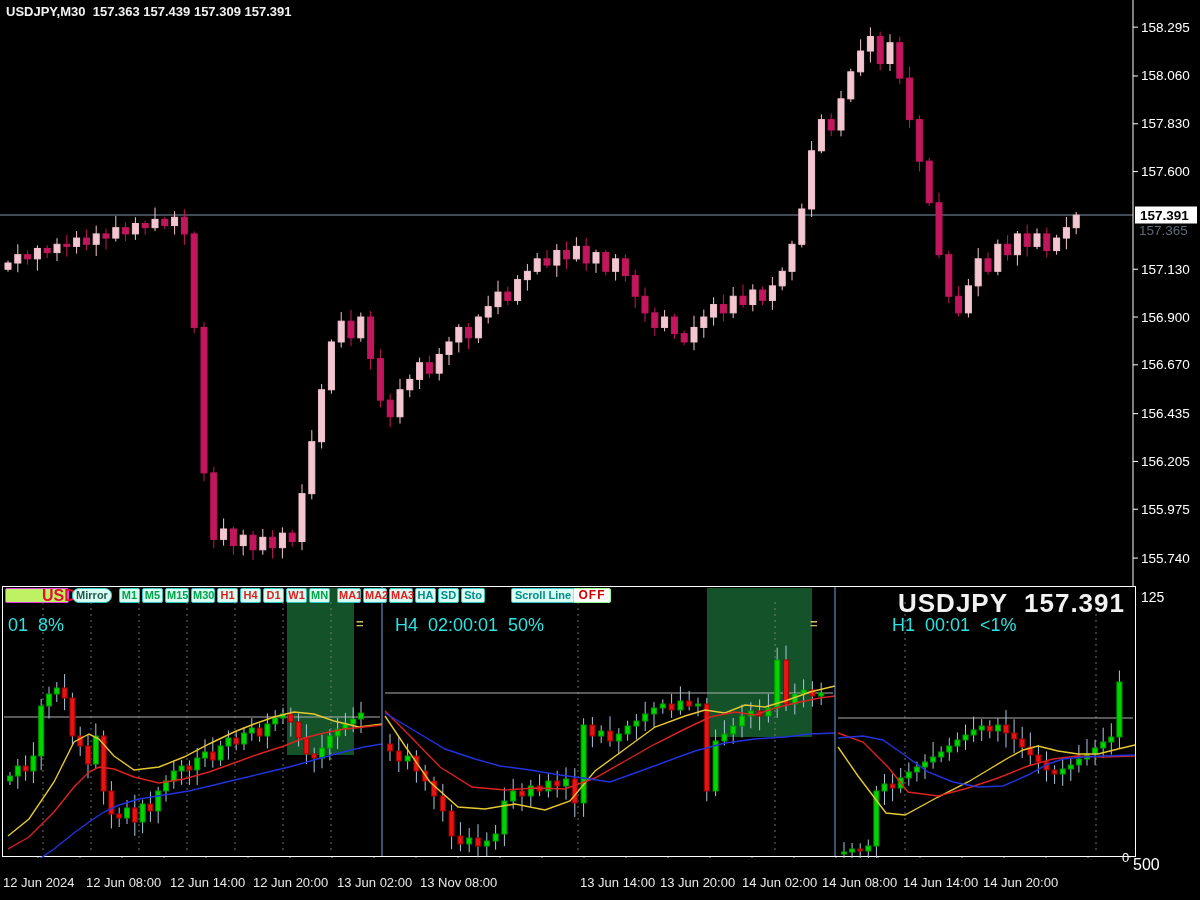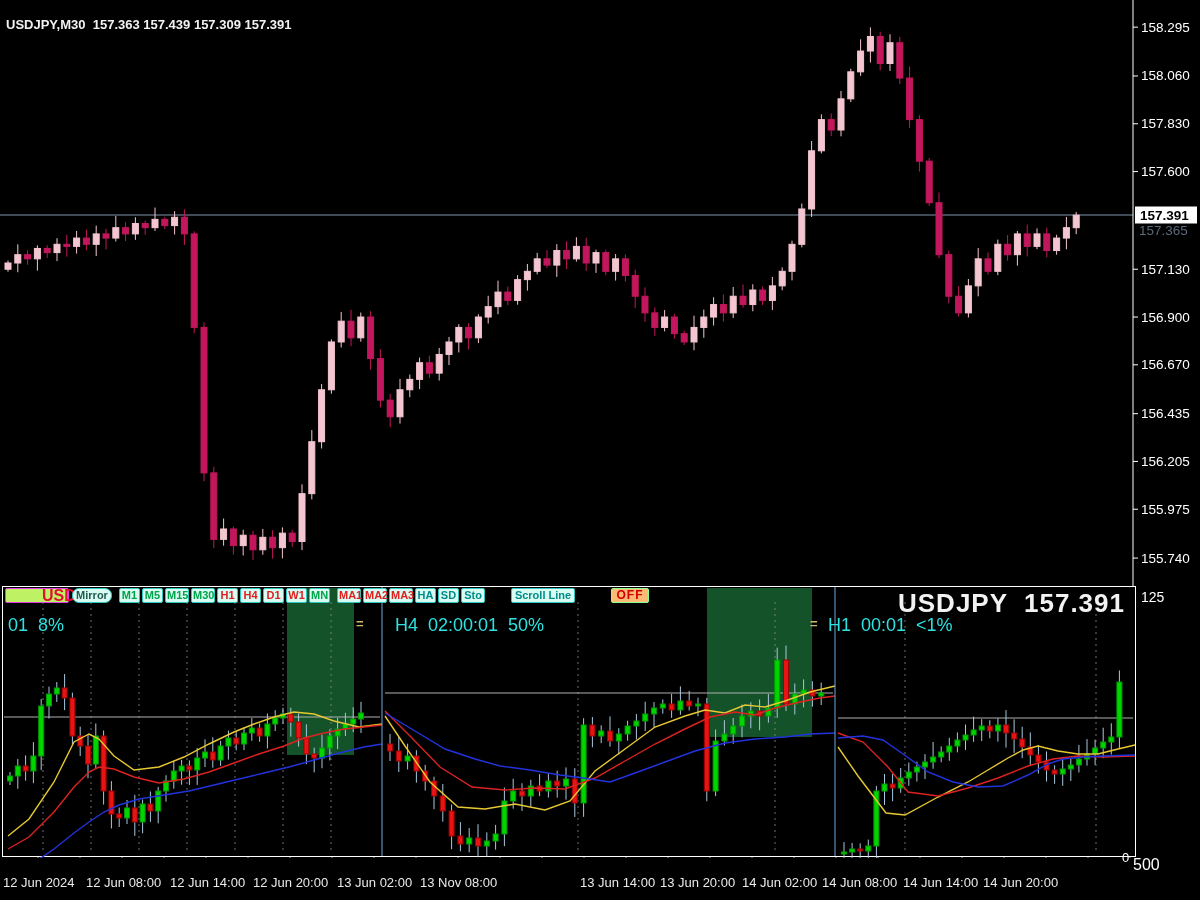--- a/index.html
+++ b/index.html
@@ -1,34 +1,34 @@
 <!DOCTYPE html>
 <html><head>
 <meta charset="utf-8">
 <style>
   html,body{margin:0;padding:0;background:#000;}
   #root{position:relative;width:1200px;height:900px;background:#000;overflow:hidden;
         font-family:"Liberation Sans",sans-serif;}
   svg{position:absolute;left:0;top:0;}
   .abs{position:absolute;}
-  .chart-title{left:6px;top:4px;color:#f2f2f2;font-size:13px;font-weight:bold;white-space:pre;margin-top:13px;}
+  .chart-title{left:6px;top:4px;color:#f2f2f2;font-size:13px;font-weight:bold;white-space:pre;}
   .mini-label{color:#2ee2e2;font-size:18px;white-space:pre;}
   .big-label{color:#f2f2f2;font-size:26px;font-weight:bold;white-space:pre;letter-spacing:1px;}
   .eq{color:#cfba6a;font-size:13px;font-weight:bold;}
   .scale-txt{color:#fff;font-size:14px;}
   .time-label{position:absolute;top:875px;color:#eaeaea;font-size:13px;white-space:pre;}
   .tb{position:absolute;top:588px;height:15px;box-sizing:border-box;border:1px solid #2cc8bf;
       background:#d9fbf1;font-size:11px;font-weight:bold;line-height:13px;text-align:center;
       border-radius:2px;padding:0 1px;cursor:default;}
   .tb.symbol{background:#bef264;border-color:#e23ce2;color:#e01030;font-size:16px;padding-left:36px;}
   .tb.plain{color:#1f5a52;border-radius:7px;}
   .tb.green{color:#00a44a;}
   .tb.red{color:#e02020;}
   .tb.teal{color:#008c8c;}
-  .tb.off{background:#fdba74;border-color:#8dff8d;color:#d00000;font-size:12px;letter-spacing:1px;margin-left:38px;}
+  .tb.off{background:#ffffff;border-color:#8dff8d;color:#d00000;font-size:12px;letter-spacing:1px;}
 </style>
 </head>
 <body>
 
 <div id="root">
   <svg id="main-svg" width="1200" height="586">
       <line x1="0" y1="215" x2="1133" y2="215" stroke="#7e98ae" stroke-width="1"></line>
       <line x1="8" y1="260.5081999999988" x2="8" y2="271.7293999999992" stroke="#f3c6d1" stroke-width="1"></line>
       <rect x="5" y="263.00179999999887" width="6" height="6.234000000000265" fill="#f3c6d1" stroke="#f3c6d1"></rect>
       <line x1="17.8" y1="244.26680144610046" x2="17.8" y2="272.2385211797405" stroke="#f3c6d1" stroke-width="1"></line>
@@ -615,21 +615,21 @@
       <div class="tb red" style="left: 389px; width: 24px;">MA3</div>
       <div class="tb teal" style="left: 415px; width: 21px;">HA</div>
       <div class="tb teal" style="left: 438px; width: 21px;">SD</div>
       <div class="tb teal" style="left: 461px; width: 24px;">Sto</div>
       <div class="tb teal" style="left: 494px; width: 64px; margin-left: 17px;">Scroll Line</div>
       <div class="tb off" style="left: 573px; width: 38px;">OFF</div>
     </div>
 
   <div class="abs mini-label" style="left: 8px; top: 615px;">01  8%</div>
   <div class="abs mini-label" style="left: 395px; top: 615px;">H4  02:00:01  50%</div>
-  <div class="abs mini-label" style="left: 828px; top: 615px;">H1  00:01  &lt;1%</div>
+  <div class="abs mini-label" style="left: 892px; top: 615px;">H1  00:01  &lt;1%</div>
   <div class="abs big-label" style="left:898px;top:588px">USDJPY  157.391</div>
   <div class="abs eq" style="left:356px;top:616px">=</div>
   <div class="abs eq" style="left:810px;top:616px">=</div>
 
   <div class="abs scale-txt" style="left:1141px;top:589px">125</div>
   <div class="abs scale-txt" style="left:1122px;top:850px;font-size:13px">0</div>
   <div class="abs scale-txt" style="left:1133px;top:856px;font-size:16px">500</div>
 
   <div id="time-axis">
       <div class="time-label" style="left: 3px;">12 Jun 2024</div>

